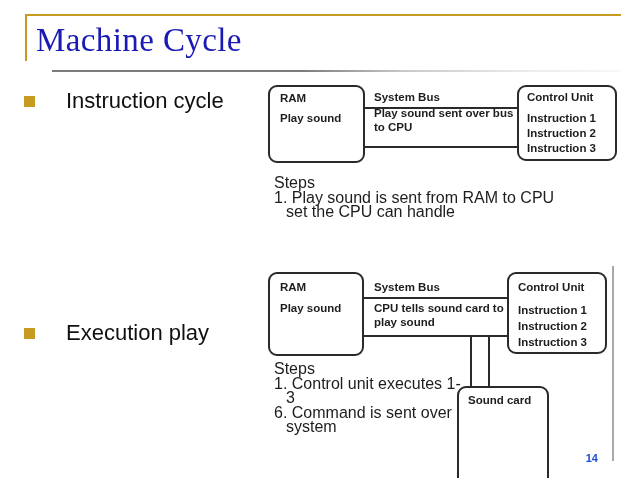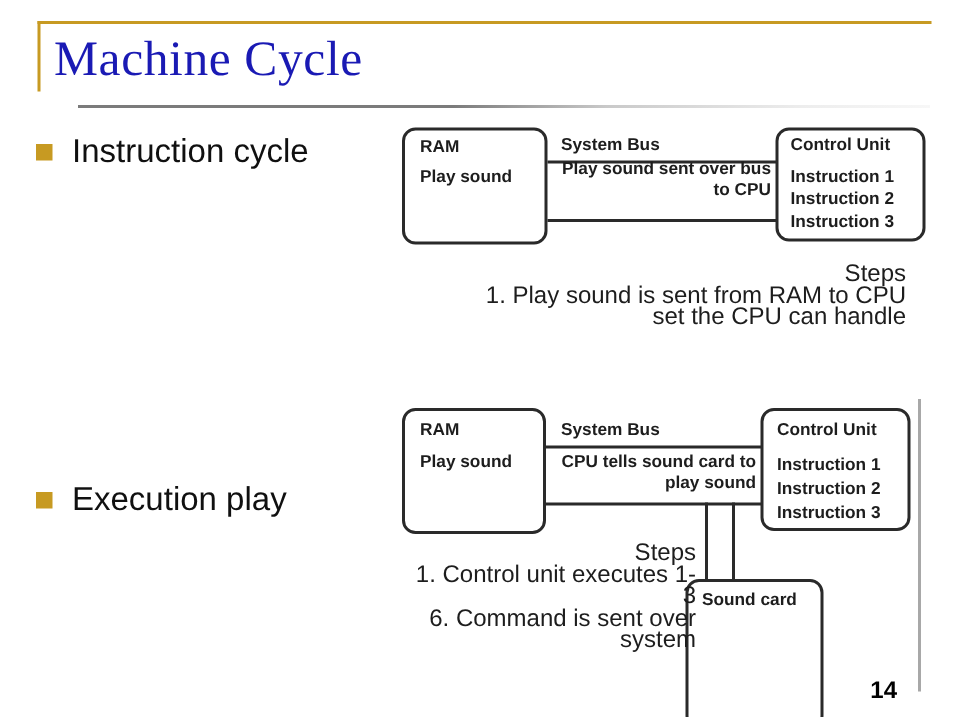--- a/index.html
+++ b/index.html
@@ -53,42 +53,41 @@
     color: #1a1ab4;
     letter-spacing: 0.4px;
     white-space: nowrap;
   }
 
   
   .bullet-row {
     position: absolute;
     display: flex;
     align-items: center;
-    gap: 13px;
+    gap: 31px;
   }
   .bullet-row.b1 { left: 24px; top: 88px; }
   .bullet-row.b2 { left: 24px; top: 320px; }
 
   .bullet-marker {
     width: 11px;
     height: 11px;
     background: #c79a22;
     flex: 0 0 auto;
   }
   .bullet-text {
     font-size: 22px;
     color: #101010;
     white-space: nowrap;
   }
 
   
   .figure {
     position: absolute;
     color: #1d1d1d;
-    text-align: right;
   }
   .fig-box {
     position: absolute;
     border: 2px solid #2a2a2a;
     border-radius: 9px;
     background: #ffffff;
     box-sizing: border-box;
   }
   .fig-label {
     position: absolute;
@@ -123,23 +122,23 @@
     position: absolute;
     width: 2px;
     background: #a8a8a8;
   }
 
   
   .page-number {
     position: absolute;
     right: 40px;
     top: 452px;
-    font-size: 16px;
+    font-size: 11px;
     font-weight: bold;
-    color: #000000;
+    color: #1d4ed8;
   }
 </style>
 </head>
 <body>
 
 <div class="top-rule"></div>
 <div class="title-left-bar"></div>
 <div class="title-under-rule"></div>
 
 <div class="slide-title">Machine Cycle</div>

